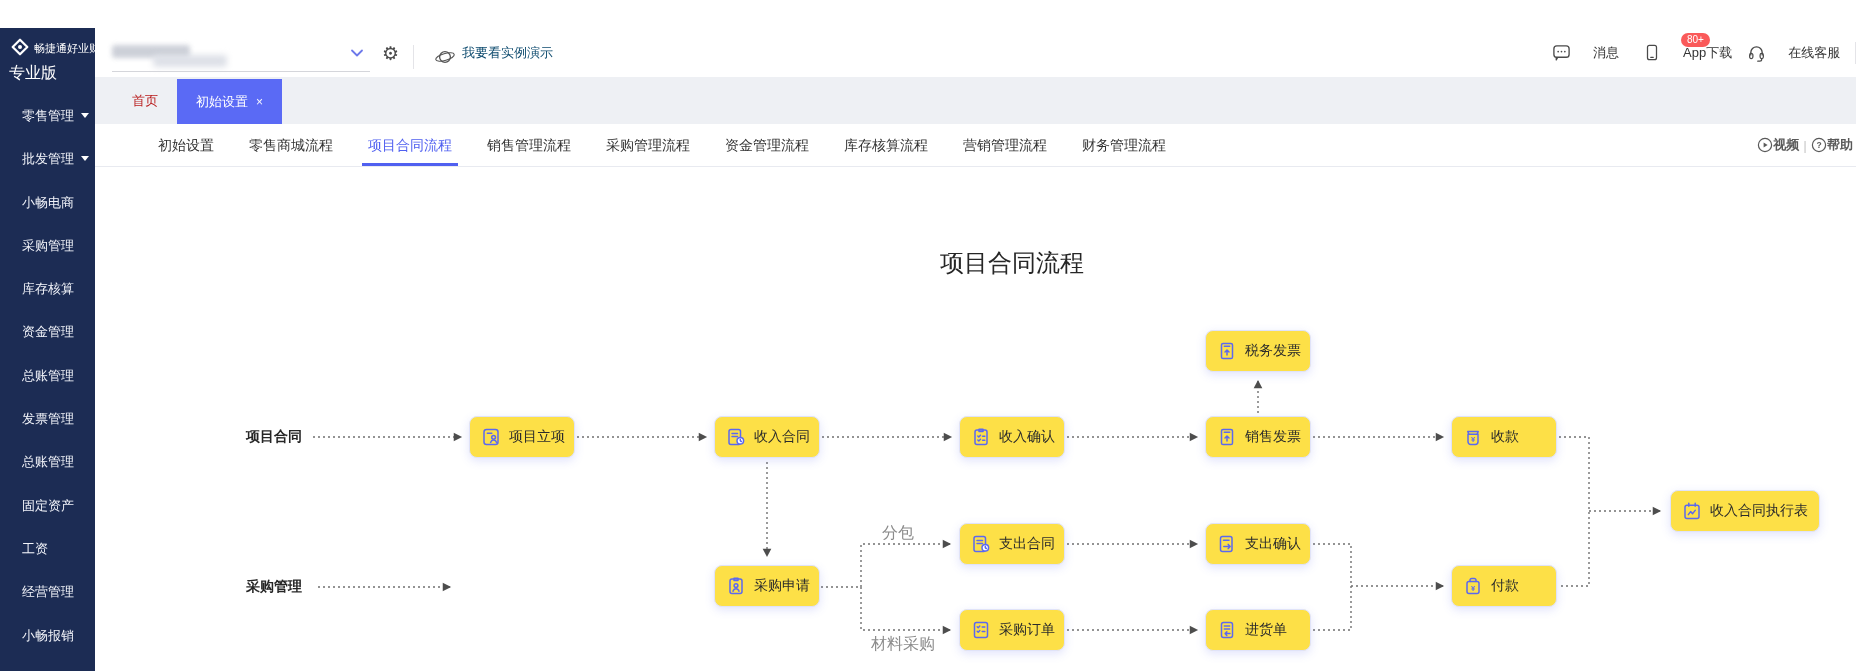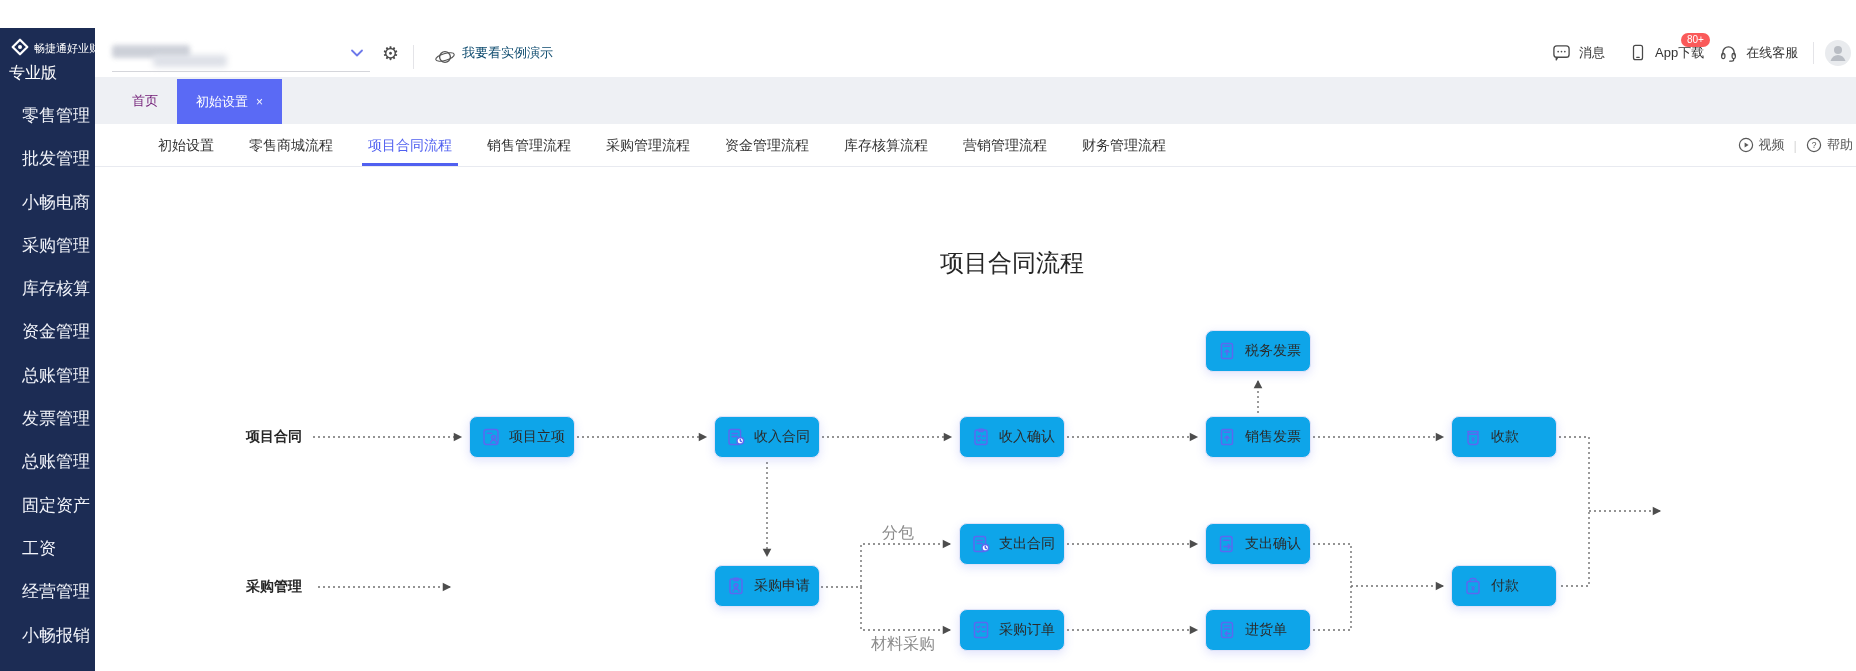--- a/index.html
+++ b/index.html
@@ -7,75 +7,75 @@
        font-family:"Liberation Sans","DejaVu Sans",sans-serif;color:#333;}
   .app{position:relative;width:1856px;height:671px;background:#fff;}
 
   
   .sidebar{position:absolute;left:0;top:28px;width:95px;bottom:0;background:#1c2c54;overflow:hidden;}
   .logo-block{position:absolute;left:0;top:0;width:100%;height:52px;}
   .logo-mark{position:absolute;left:9px;top:8px;}
   .brand-name{position:absolute;left:34px;top:13px;font-size:11px;color:#fff;white-space:nowrap;}
   .brand-edition{position:absolute;left:9px;top:35px;font-size:16px;color:#fff;}
   .side-menu{position:absolute;left:0;top:66px;right:0;}
-  .side-item{height:43.3px;line-height:43.3px;padding-left:22px;font-size:17px;color:#f2f4fa;
+  .side-item{height:43.3px;line-height:43.3px;padding-left:22px;font-size:13px;color:#f2f4fa;
              white-space:nowrap;cursor:pointer;}
   .caret-down{display:inline-block;width:0;height:0;margin-left:7px;vertical-align:2px;
               border-left:4.5px solid transparent;border-right:4.5px solid transparent;
               border-top:5px solid #fff;}
 
   
   .topbar{position:absolute;left:95px;top:28px;right:0;height:49px;background:#fff;}
   .blur1{position:absolute;left:17px;top:17px;width:78px;height:13px;background:#c4c8d2;border-radius:3px;filter:blur(2.5px);opacity:.85;}
   .blur2{position:absolute;left:58px;top:27px;width:74px;height:12px;background:#dde0e7;border-radius:3px;filter:blur(3px);}
   .acct-underline{position:absolute;left:17px;top:43px;width:258px;border-bottom:1px solid #d5d6db;}
   .acct-chevron{position:absolute;left:255px;top:20px;cursor:pointer;}
   .tb-gear{position:absolute;left:287px;top:14px;font-size:19px;color:#4a4a4a;cursor:pointer;}
   .tb-div1{position:absolute;left:318px;top:17px;width:1px;height:24px;background:#e4e4e8;}
   .tb-planet{position:absolute;left:339px;top:19px;cursor:pointer;}
   .tb-demo{position:absolute;left:367px;top:16px;font-size:13px;color:#0c4a6e;line-height:18px;cursor:pointer;}
   .tb-right{position:absolute;left:1445px;top:0;height:49px;display:flex;align-items:center;}
-  .tb-right .lbl{font-size:13px;color:#333;margin-left:8px;white-space:nowrap;cursor:pointer;}
+  .tb-right .lbl{font-size:13px;color:#333;margin-left:22px;white-space:nowrap;cursor:pointer;}
   .tb-ic{margin-left:24px;cursor:pointer;display:inline-flex;}
   .badge{position:absolute;left:141px;top:5px;background:#fa5a5a;color:#fff;font-size:10px;
          line-height:14px;padding:0 6px;border-radius:8px;white-space:nowrap;}
   .tb-div2{width:1px;height:22px;background:#e4e4e8;margin-left:15px;}
   .avatar{width:26px;height:26px;border-radius:50%;background:#e9ebee;margin-left:11px;
           display:inline-flex;align-items:center;justify-content:center;cursor:pointer;}
   .user-name{font-size:13px;color:#333;margin-left:9px;white-space:nowrap;}
 
   
   .tabstrip{position:absolute;left:95px;top:77px;right:0;height:47px;background:#eef0f4;}
-  .tab-home{position:absolute;left:23px;top:0;height:47px;line-height:47px;font-size:13px;color:#701a75;
+  .tab-home{position:absolute;left:23px;top:0;height:47px;line-height:47px;font-size:13px;color:#b91c1c;
             padding:0 14px;cursor:pointer;}
   .tab-active{position:absolute;left:82px;top:2px;bottom:0;width:105px;background:#5a6af5;color:#fff;
               font-size:13px;display:flex;align-items:center;justify-content:center;cursor:pointer;}
   .tab-close{margin-left:8px;font-size:12px;opacity:.95;cursor:pointer;}
 
   
   .subnav{position:absolute;left:95px;top:124px;right:0;height:42px;background:#fff;
           border-bottom:1px solid #e8eaf0;}
   .subnav-items{position:absolute;left:63px;top:0;height:42px;display:flex;gap:35px;align-items:center;}
   .subnav-item{font-size:14px;color:#333;white-space:nowrap;cursor:pointer;position:relative;
                height:42px;line-height:42px;}
   .subnav-item.active{color:#5060f0;}
   .subnav-item.active:after{content:"";position:absolute;left:-6px;right:-6px;bottom:0;height:3px;
                background:#5060f0;}
-  .subnav-right{position:absolute;right:3px;top:0;height:42px;display:flex;align-items:center;gap:5px;
-                font-size:13px;color:#595959;}
+  .subnav-right{position:absolute;right:3px;top:0;height:42px;display:flex;align-items:center;
+                font-size:13px;color:#595959;font-weight:bold;}
   .subnav-right .sep{color:#d9d9d9;margin:0 4px;}
   .subnav-right span{cursor:pointer;}
 
   
   .stage{position:absolute;left:0;top:0;width:1856px;height:671px;pointer-events:none;}
   .stage .hit{pointer-events:auto;}
   .flow-title{position:absolute;left:880px;top:231px;width:264px;text-align:center;
               font-size:24px;font-weight:500;color:#262626;}
   .connectors{position:absolute;left:0;top:0;}
-  .node{position:absolute;width:106px;height:42px;background:#0ea5e9;border:1px solid #e0e3f8;
+  .node{position:absolute;width:106px;height:42px;background:#fde047;border:1px solid #e0e3f8;
         border-radius:8px;box-shadow:0 3px 10px rgba(93,106,240,.18);display:flex;align-items:center;
         padding-left:11px;box-sizing:border-box;cursor:pointer;}
   .nlabel{font-size:14px;font-weight:500;color:#2b2b2b;margin-left:8px;white-space:nowrap;}
   .rowlabel{position:absolute;font-size:14px;font-weight:600;color:#262626;white-space:nowrap;}
   .edgelabel{position:absolute;font-size:16px;color:#8c8c8c;white-space:nowrap;}
 </style>
 </head>
 <body>
 
 <div class="app">
@@ -268,20 +268,28 @@
 
     <div class="node hit" style="left:1205px;top:330px">
       <svg width="20" height="20" viewBox="0 0 20 20" fill="none" stroke="#5b68f0" stroke-width="1.5" stroke-linecap="round" stroke-linejoin="round">
         <rect x="4.5" y="2.5" width="11" height="15" rx="1.6"></rect>
           <path d="M7.3 5.2h5.4"></path>
         <path d="M10 14V9.2M8 11l2-2 2 2"></path>
       </svg>
       <span class="nlabel">税务发票</span>
     </div>
 
+    <div class="node hit" style="left:1670px;top:490px;width:150px">
+      <svg width="20" height="20" viewBox="0 0 20 20" fill="none" stroke="#5b68f0" stroke-width="1.5" stroke-linecap="round" stroke-linejoin="round">
+        <rect x="3" y="4.3" width="14" height="13.2" rx="2"></rect>
+          <path d="M6.8 2.3v3M13.2 2.3v3"></path>
+        <path d="M6.3 13.6l2.3-3 2 2 2.6-3.2"></path>
+      </svg>
+      <span class="nlabel">收入合同执行表</span>
+    </div>
 
     <div class="node hit" style="left:714px;top:565px">
       <svg width="20" height="20" viewBox="0 0 20 20" fill="none" stroke="#5b68f0" stroke-width="1.5" stroke-linecap="round" stroke-linejoin="round">
         <rect x="4" y="3" width="12" height="14.5" rx="2"></rect>
           <path d="M8 2.2h4v2.2H8z"></path>
         <circle cx="10" cy="9.6" r="1.9"></circle>
           <path d="M7 15.2c.5-1.6 1.6-2.4 3-2.4s2.5.8 3 2.4"></path>
       </svg>
       <span class="nlabel">采购申请</span>
     </div>

